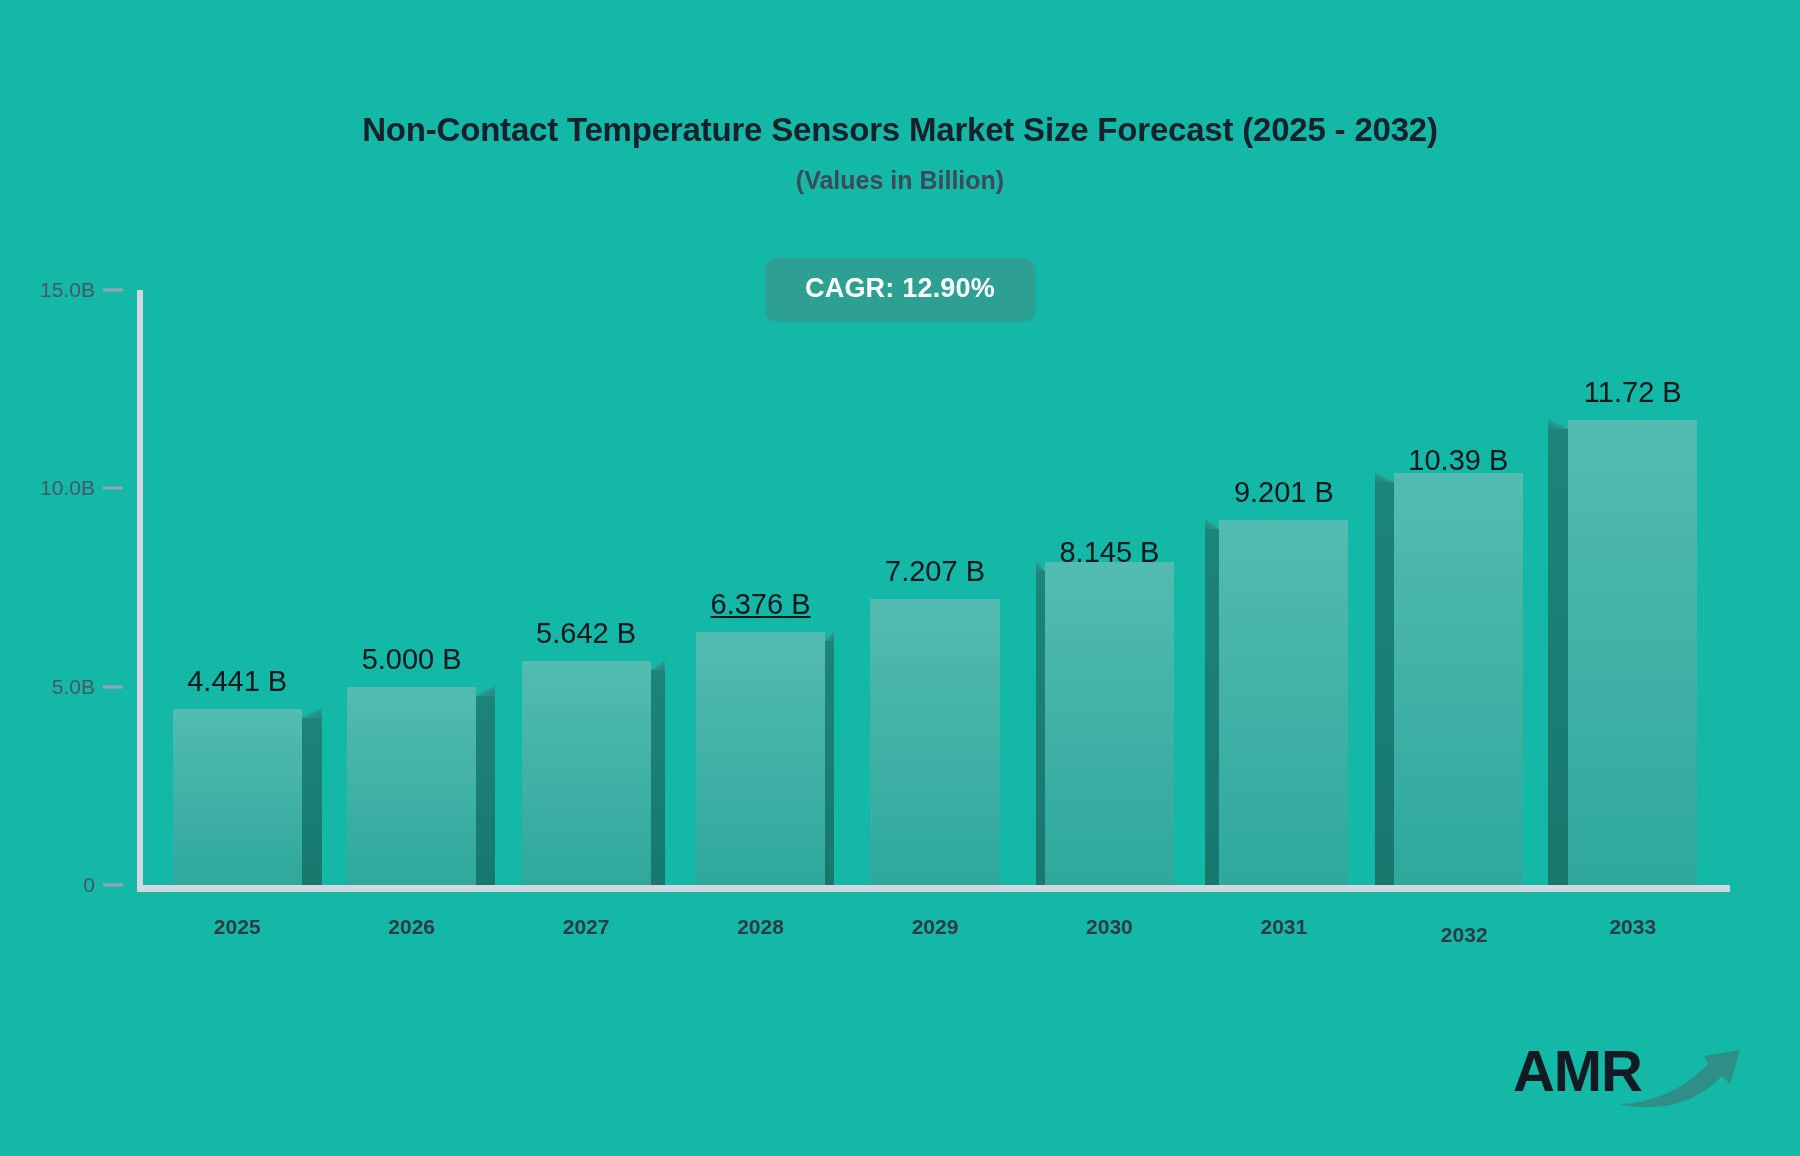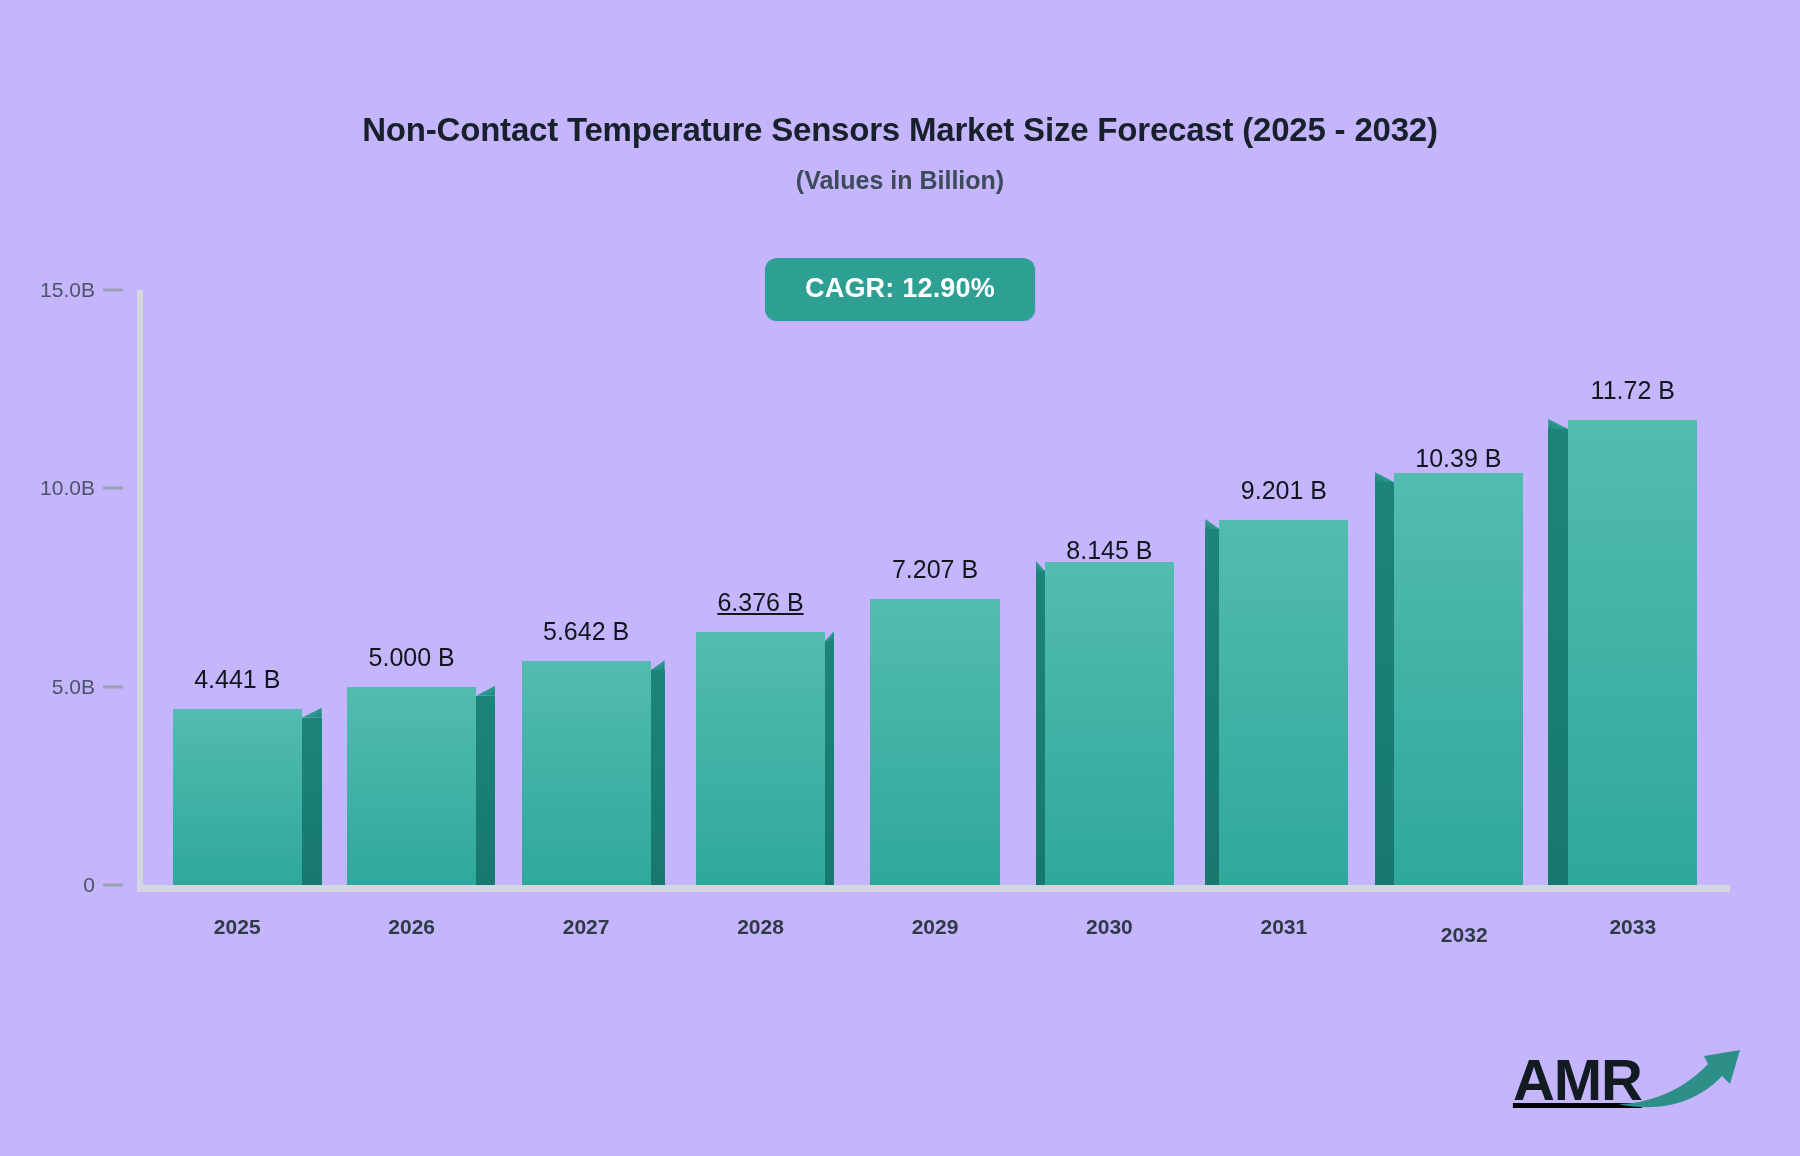--- a/index.html
+++ b/index.html
@@ -11,21 +11,21 @@
     width: 1800px;
     height: 1156px;
     font-family: "Liberation Sans", sans-serif;
     position: relative;
     overflow: hidden;
   }
 
   #stage {
     position: absolute;
     inset: 0;
-    background: #c4b5fd;
+    background: #14b8a6;
   }
 
   
   #title-block {
     position: absolute;
     left: 0;
     right: 0;
     top: 112px;
     text-align: center;
   }
@@ -135,42 +135,41 @@
   .bar-top.left {
     right: 100%;
     background: linear-gradient(to bottom left, #3fb0a5, #1d847a);
     clip-path: polygon(0 0, 100% 100%, 0 100%);
   }
 
   .bar-value-label {
     position: absolute;
     left: 50%;
     transform: translateX(-50%);
-    font-size: 25px;
+    font-size: 29px;
     color: #11161d;
     white-space: nowrap;
   }
 
   .x-tick-label {
     position: absolute;
     text-align: center;
     font-size: 21px;
     color: #2f3a47;
     white-space: nowrap;
     font-weight: bold;
   }
 
   
   #logo {
     position: absolute;
     right: 48px;
     bottom: 38px;
     display: flex;
-    align-items: center;
-    text-decoration: underline;
+    align-items: flex-start;
   }
   #logo-text {
     font-size: 58px;
     font-weight: bold;
     color: #121a22;
     letter-spacing: -1px;
     line-height: 1;
   }
   #logo-arrow {
     margin-left: -30px;

